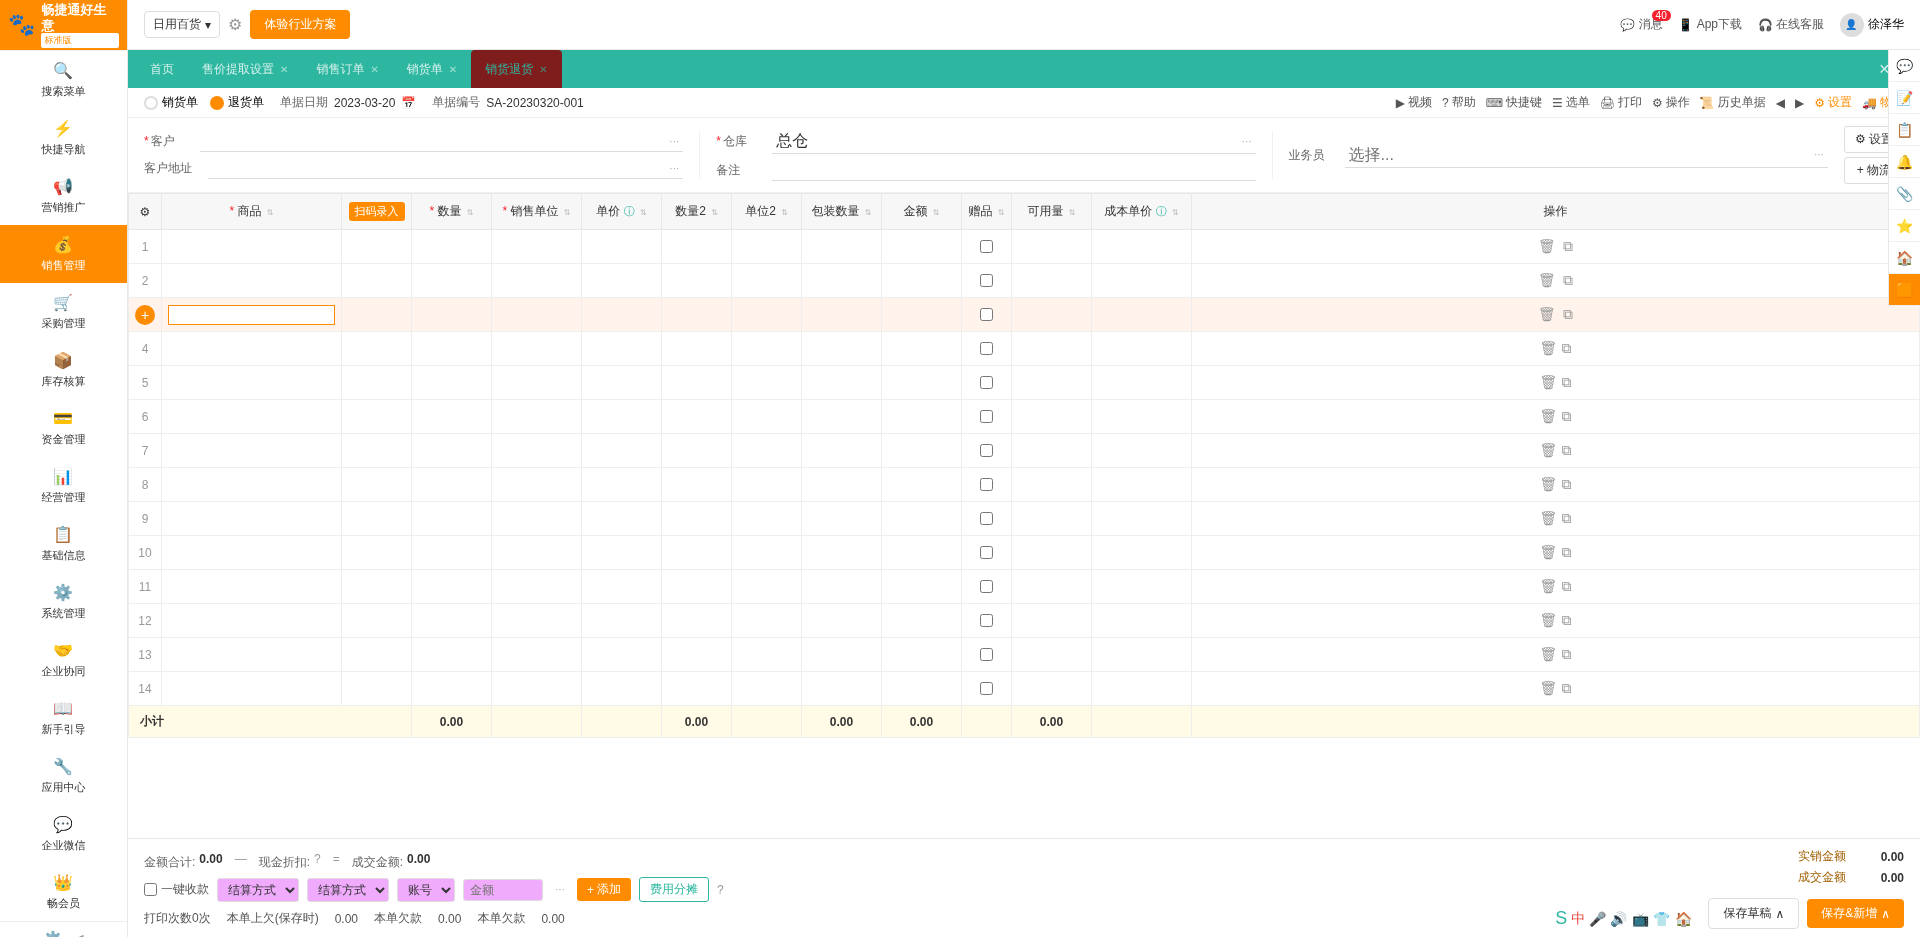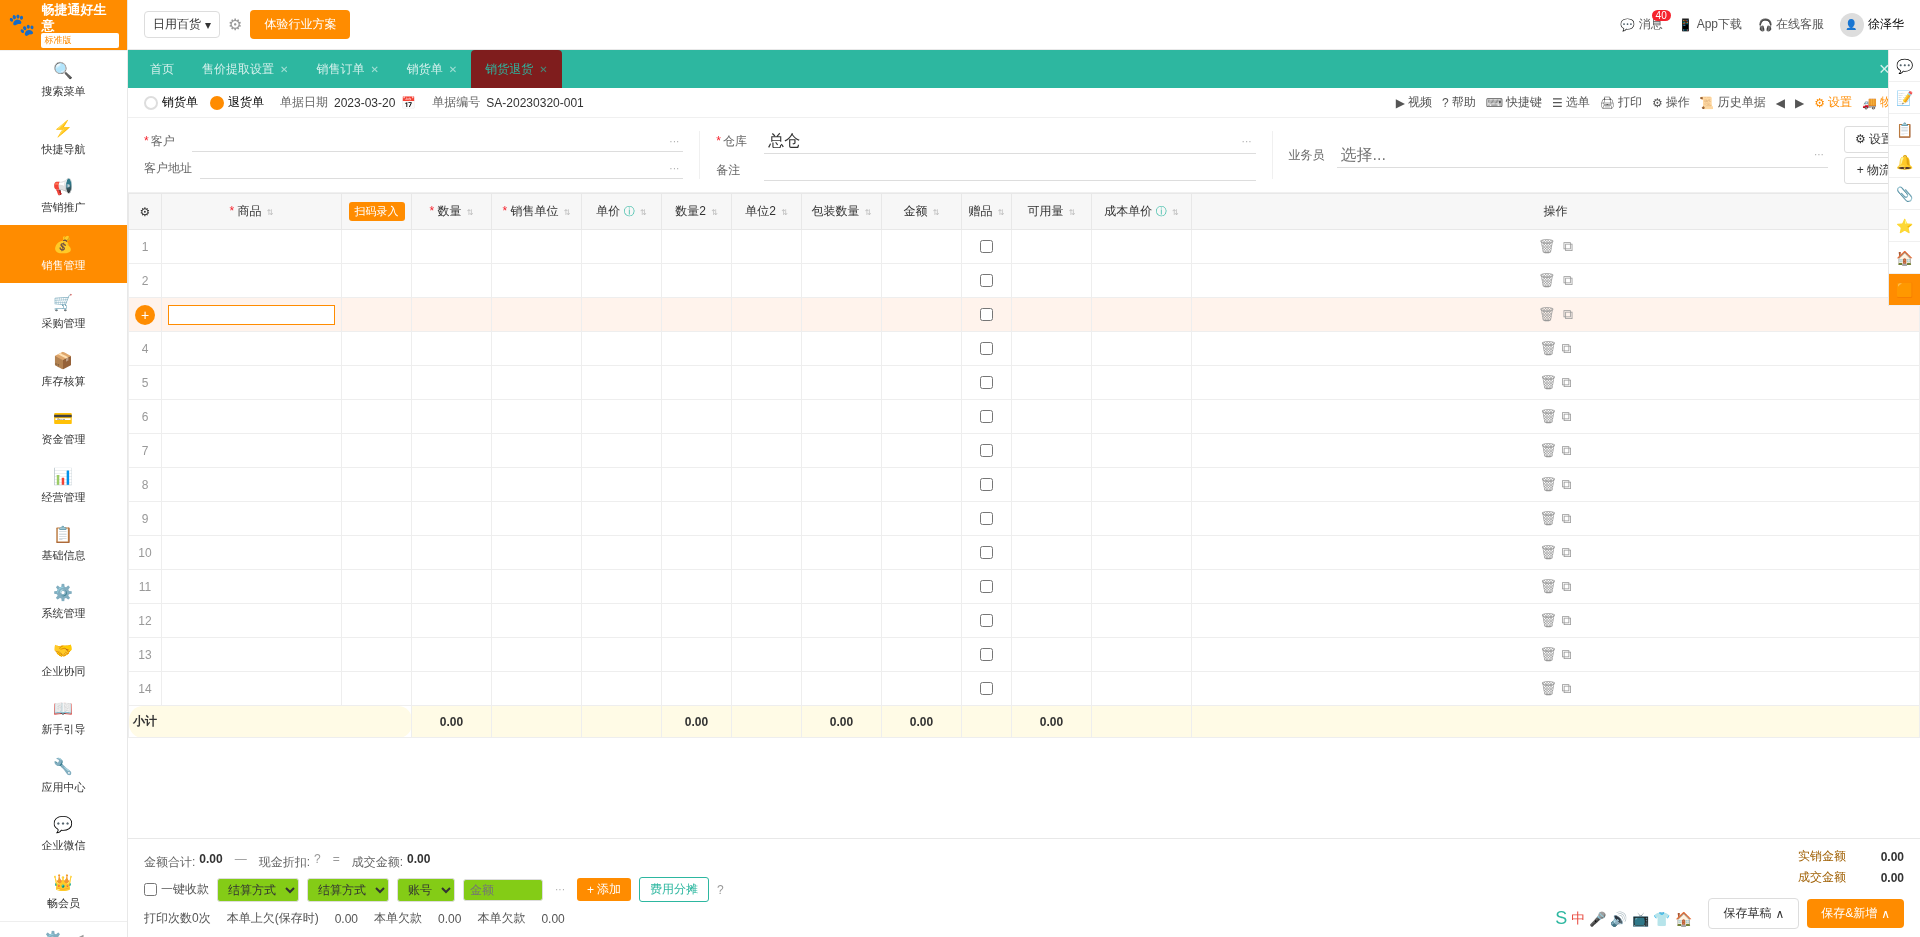--- a/index.html
+++ b/index.html
@@ -53,21 +53,21 @@
     .meta-label { color: #666; }
     .meta-value { color: #333; }
     .calendar-icon { color: #999; cursor: pointer; }
     .field-label { color: #666; white-space: nowrap; min-width: 40px; }
     .field-label.required::before { content: '*'; color: #f5222d; margin-right: 2px; }
     .field-input { flex: 1; border: none; border-bottom: 1px solid #ddd; padding: 3px 4px; color: #333; font-size: 12px; outline: none; background: transparent; }
     .side-btn { padding: 4px 10px; border-radius: 3px; border: 1px solid #ddd; background: #fff; cursor: pointer; font-size: 12px; color: #333; white-space: nowrap; }
 
     
     .form-area { padding: 8px 16px; border-bottom: 1px solid #f0f0f0; display: flex; flex-direction: column; gap: 6px; }
-    .form-row-single { display: flex; align-items: center; gap: 8px; }
+    .form-row-single { display: flex; align-items: center; gap: 16px; }
 
     
     .table-area { flex: 1; overflow: hidden; display: flex; flex-direction: column; }
     .table-container { flex: 1; overflow-y: auto; }
     table { width: 100%; border-collapse: collapse; font-size: 12px; }
     table thead tr { background: #f7f7f7; }
     table thead th { padding: 8px 6px; text-align: center; border: 1px solid #e8e8e8; color: #333; font-weight: normal; white-space: nowrap; position: relative; }
     table tbody tr { background: #fff; }
     table tbody tr.active-row { background: #fff3ec; }
     table tbody td { padding: 6px; text-align: center; border: 1px solid #eee; color: #333; height: 32px; }
@@ -84,21 +84,21 @@
     .total-row td { background: #fffbe6; font-weight: bold; }
     .bottom-row1 { display: flex; align-items: center; gap: 12px; }
     .amount-item { display: flex; align-items: center; gap: 4px; }
     .amount-label { color: #666; margin-top: 7px; }
     .amount-value { color: #333; font-weight: bold; }
     .minus-icon { color: #999; }
     .eq-icon { color: #999; }
     .question-icon { color: #999; cursor: pointer; }
     .bottom-row2 { display: flex; align-items: center; gap: 12px; }
     .checkbox-label { display: flex; align-items: center; gap: 4px; cursor: pointer; color: #555; }
-    .select-input { border: 1px solid #ddd; border-radius: 3px; padding: 3px 6px; font-size: 12px; color: #333; background: #84cc16; }
+    .select-input { border: 1px solid #ddd; border-radius: 3px; padding: 3px 6px; font-size: 12px; color: #333; background: #f0abfc; }
     .add-btn { background: #ff8c00; color: #fff; border: none; border-radius: 3px; padding: 3px 10px; cursor: pointer; font-size: 12px; display: flex; align-items: center; gap: 3px; }
     .fee-btn { background: #fff; border: 1px solid #2db7a0; color: #2db7a0; border-radius: 3px; padding: 3px 10px; cursor: pointer; font-size: 12px; }
     .bottom-row3 { display: flex; align-items: center; gap: 16px; color: #555; font-size: 12px; }
     .summary-item { display: flex; align-items: center; gap: 8px; }
     .summary-label { color: #a16207; }
     .summary-value { color: #333; font-weight: bold; min-width: 50px; text-align: right; }
 
     
     .action-btns { display: flex; align-items: center; gap: 8px; margin-left: 16px; }
     .save-draft-btn { background: #fff; border: 1px solid #ddd; border-radius: 4px; padding: 6px 14px; cursor: pointer; font-size: 12px; color: #333; display: flex; align-items: center; gap: 4px; }
@@ -736,21 +736,21 @@
                   <div class="checkbox-cell">
                     <input type="checkbox" style="">
                   </div>
                 </td>
                 <td></td>
                 <td></td>
                 <td><button class="icon-btn">🗑</button><button class="icon-btn">⧉</button></td>
               </tr>
 
             <tr class="total-row">
-              <td colspan="3" style="text-align:left; padding-left:4px;border-radius:14px;">小计</td>
+              <td colspan="3" style="text-align:left; padding-left:11px;">小计</td>
               <td>0.00</td>
               <td></td>
               <td></td>
               <td>0.00</td>
               <td></td>
               <td>0.00</td>
               <td>0.00</td>
               <td></td>
               <td>0.00</td>
               <td></td>

